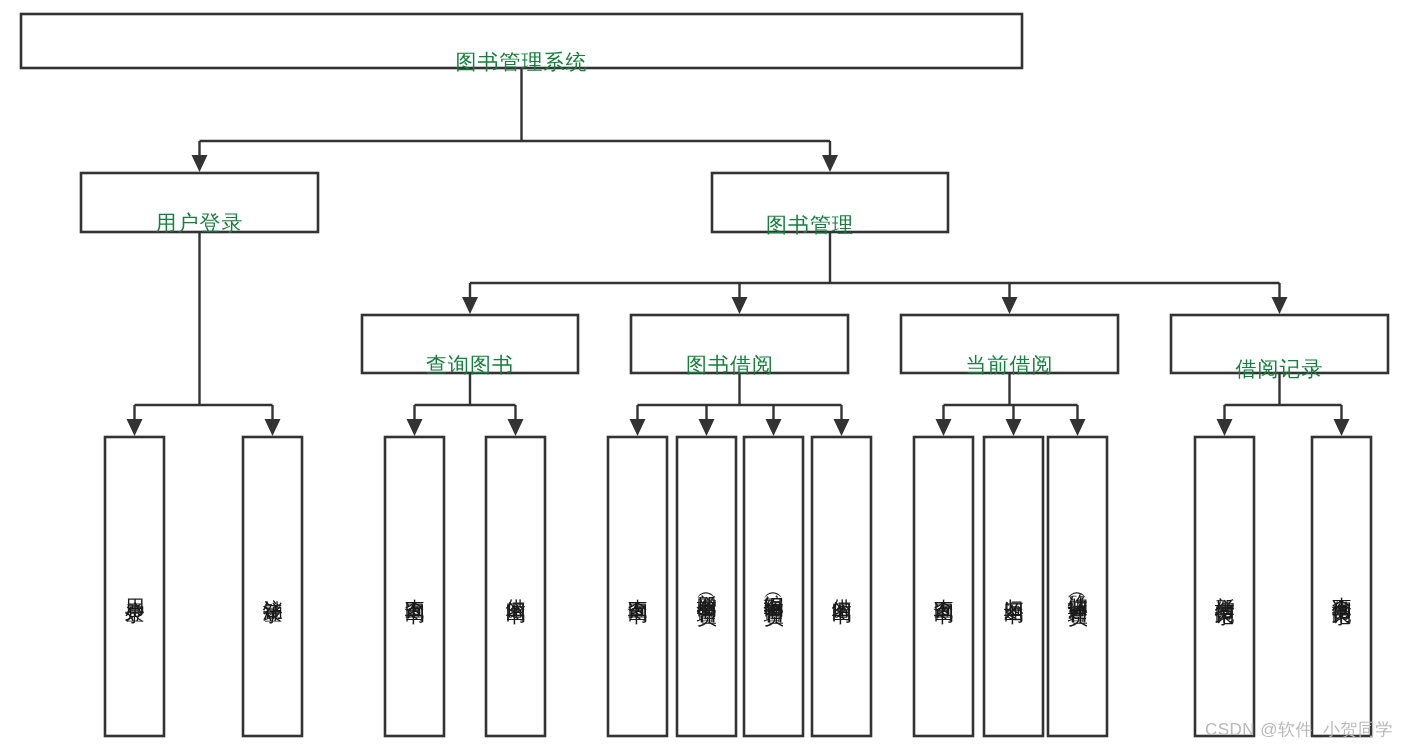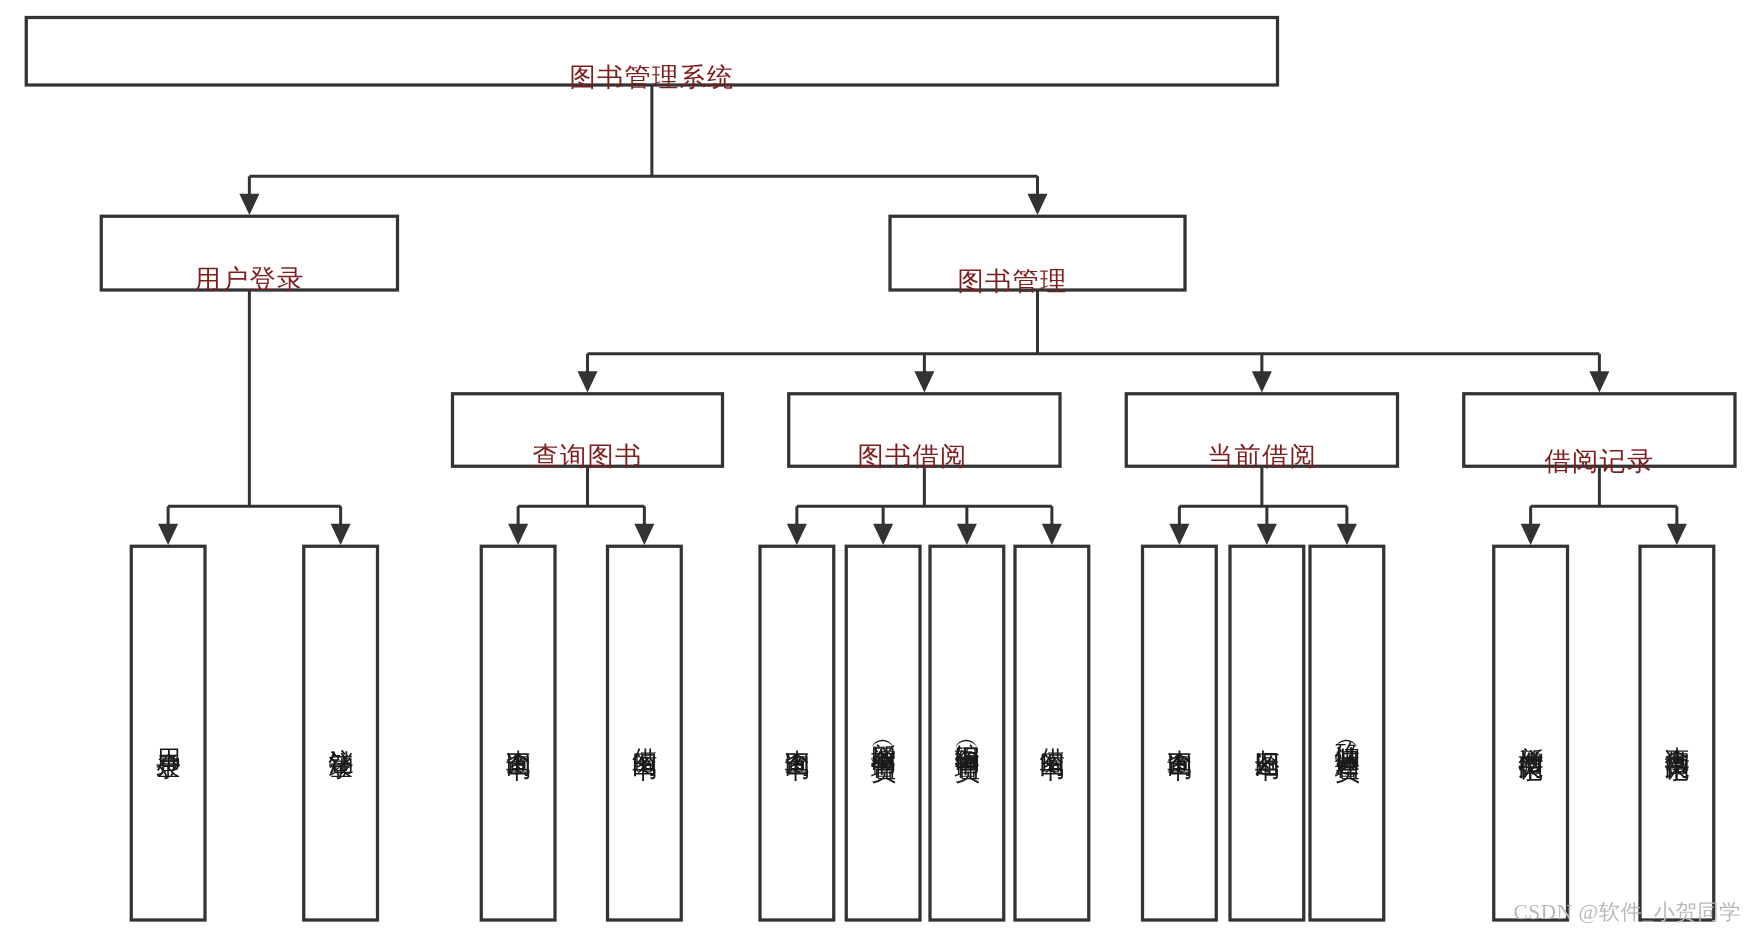--- a/index.html
+++ b/index.html
@@ -51,38 +51,38 @@
   .hlabel-wrap {
     position: absolute;
     display: flex;
     align-items: center;
     justify-content: center;
     pointer-events: none;
   }
   .hlabel-text {
     font-family: Liberation Serif, serif;
     font-size: 21px;
-    color: #7f1d1d;
+    color: #15803d;
     white-space: nowrap;
     letter-spacing: 1px;
     margin-top: 41px;
   }
   .edge-line {
     stroke: #333333;
     stroke-width: 2.4;
     fill: none;
   }
   .arrow-head {
     fill: #333333;
   }
   #watermark {
     position: absolute;
     right: 12px;
     bottom: 6px;
-    font-family: Liberation Serif, serif;
+    font-family: Liberation Sans, sans-serif;
     font-size: 17px;
     color: #b8b8b8;
     letter-spacing: 0.5px;
     white-space: nowrap;
     user-select: none;
   }
 </style>
 </head>
 <body>
 

